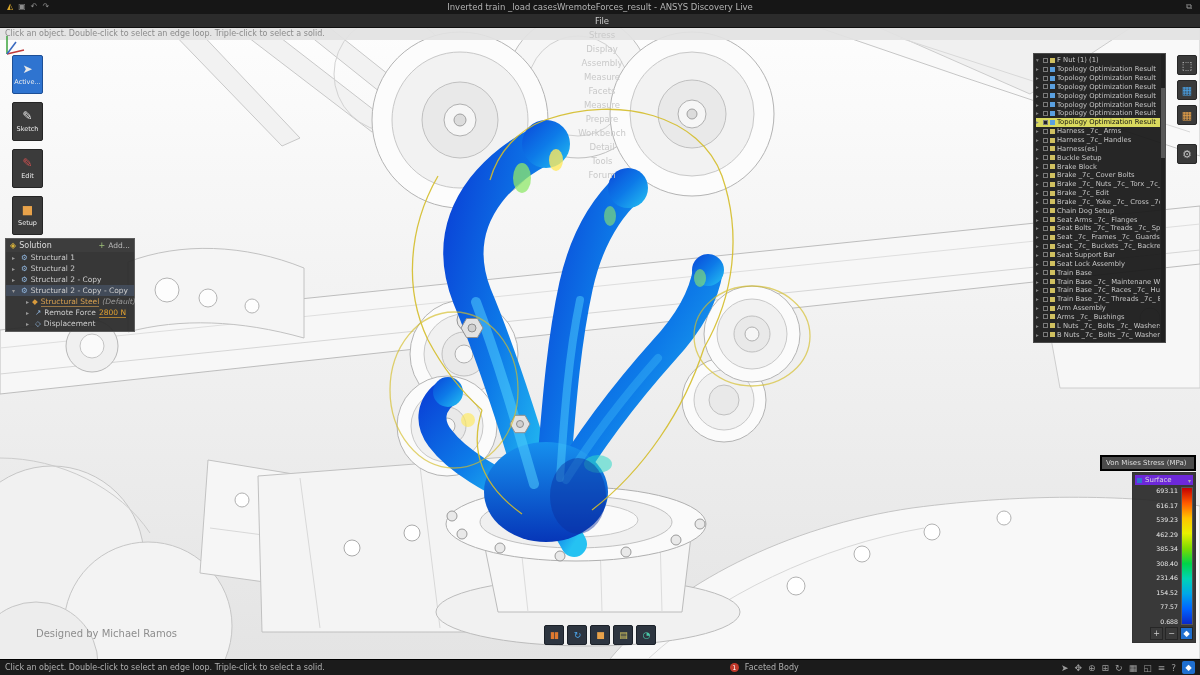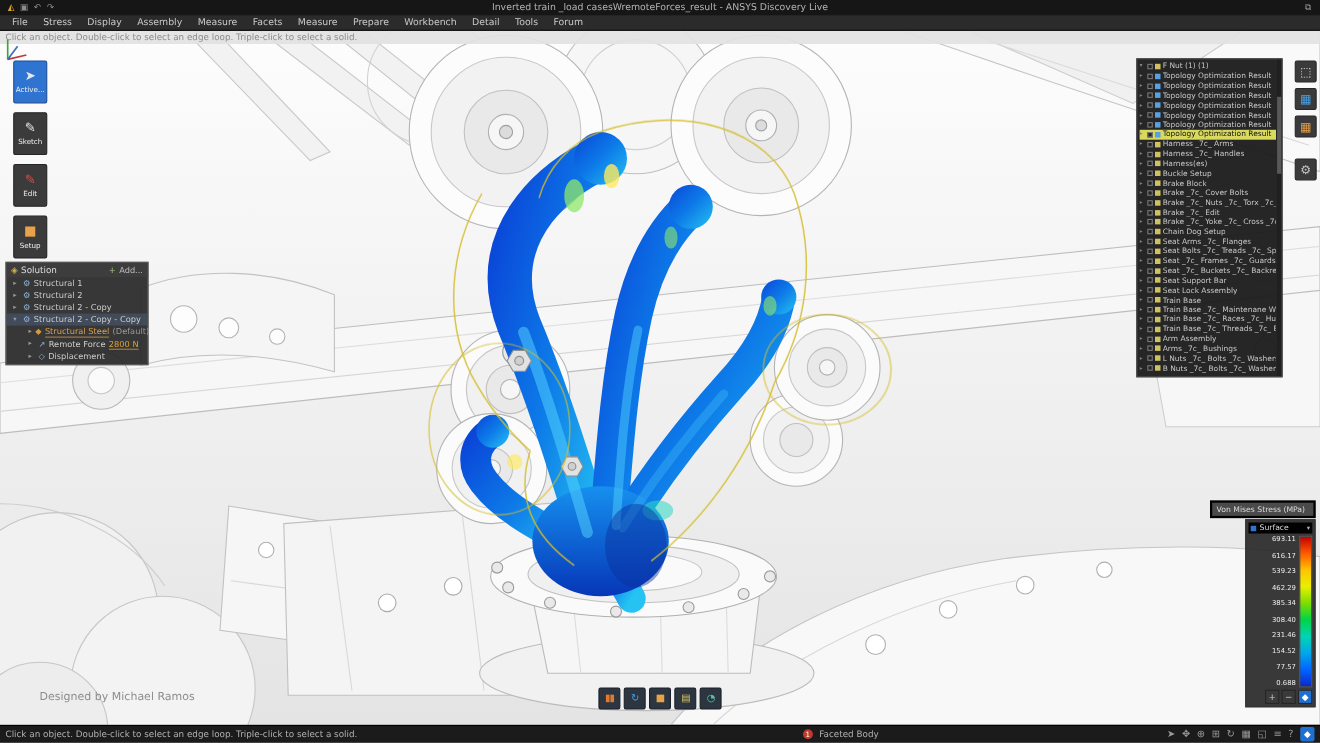--- a/index.html
+++ b/index.html
@@ -10,21 +10,21 @@
   .titlebar { position:absolute; top:0; left:0; width:1200px; height:14px; background:#161616;
     display:flex; align-items:center; z-index:50; }
   .qat { display:flex; gap:5px; padding:0 7px; color:#8d8d8d; font-size:8px; z-index:2; }
   .qat span { line-height:14px; }
   .qat .appg { color:#d8a62a; }
   .title-text { position:absolute; left:0; right:0; text-align:center; color:#b3b3b3; font-size:8.5px; line-height:14px; }
   .win-icons { margin-left:auto; display:flex; gap:6px; padding-right:8px; color:#9a9a9a; font-size:8px; z-index:2; }
 
   
   .menubar { position:absolute; top:14px; left:0; width:1200px; height:14px; background:#2b2b2b;
-    border-bottom:1px solid #101010; display:flex; align-items:center; padding-left:4px; z-index:50; }
+    border-bottom:1px solid #101010; display:flex; align-items:center; padding-left:4px; z-index:50;flex-direction:column; }
   .menu-item { color:#c9c9c9; font-size:8.5px; padding:0 7px; line-height:14px; }
 
   
   .viewport { position:absolute; top:28px; left:0; width:1200px; height:631px; background:#eee; }
   .viewport svg { position:absolute; top:0; left:0; }
   .hintbar { position:absolute; top:0; left:0; right:0; height:12px; background:rgba(226,226,226,0.92);
     color:#8b8b8b; font-size:8px; line-height:12px; padding-left:5px; z-index:5; }
 
   
   .toolpalette { position:absolute; left:12px; top:27px; display:flex; flex-direction:column; gap:8px; z-index:6; }
@@ -43,21 +43,21 @@
   .sp-header .spacer { flex:1; }
   .sp-header .addl { color:#bbb; font-size:7.5px; }
   .sp-header .plus { color:#9ec07a; font-size:8px; }
   .sp-row { display:flex; align-items:center; gap:3px; height:11px; padding:0 3px 0 6px;
     color:#cccccc; font-size:7.5px; white-space:nowrap; }
   .sp-row.child { padding-left:20px; }
   .sp-row.sel { background:rgba(80,100,130,0.45); }
   .sp-row .exp { color:#989898; font-size:6px; width:6px; }
   .sp-row .gicon { font-size:7.5px; color:#8fb4dc; }
   .sp-row .slabel.link { color:#d8a050; border-bottom:1px solid rgba(216,160,80,0.6); }
-  .sp-row .ssuffix { color:#9a9a9a; }
+  .sp-row .ssuffix { color:#9a9a9a;font-style:italic; }
   .sp-row .sval { color:#e0a030; border-bottom:1px solid rgba(224,160,48,0.7); }
 
   
   .model-tree { position:absolute; right:34px; top:25px; width:133px; height:290px;
     background:rgba(26,26,26,0.95); border:1px solid #4c4c4c; z-index:6; overflow:hidden; padding:2px 5px 2px 2px; }
   .mt-row { display:flex; align-items:center; gap:2px; height:8.85px; font-size:6.8px; color:#c6c6c6;
     white-space:nowrap; overflow:hidden; }
   .mt-row .exp { color:#828282; font-size:5.5px; width:5px; flex:none; }
   .mt-row .cb { width:5px; height:5px; border:1px solid #7a7a7a; background:#242424; flex:none; }
   .mt-row .micon { width:5px; height:5px; flex:none; }
@@ -71,21 +71,21 @@
   .rt-btn { width:20px; height:20px; background:#3a3a3a; border:1px solid #272727; border-radius:2px;
     display:flex; align-items:center; justify-content:center; font-size:11px; color:#cfcfcf; }
   .rt-btn:last-child { margin-top:14px; }
 
   
   .legend { position:absolute; right:4px; bottom:16px; width:96px; z-index:6; }
   .legend-header { background:#4a4a4a; border:2px solid #000000; color:#dddddd; font-size:7px;
     padding:2px 4px; white-space:nowrap; }
   .legend-body { width:64px; margin-left:auto; background:rgba(40,40,40,0.92); border:1px solid #333;
     margin-top:1px; padding:2px; }
-  .surface-row { display:flex; align-items:center; gap:3px; background:#000000; padding:1px 2px; color:#ddd; font-size:7px; }
+  .surface-row { display:flex; align-items:center; gap:3px; background:#6d28d9; padding:1px 2px; color:#ddd; font-size:7px; }
   .surface-row .sq { width:5px; height:5px; background:#2f74d0; }
   .surface-row .chev { margin-left:auto; color:#aaa; font-size:6px; }
   .scale { display:flex; margin-top:2px; }
   .scale-labels { flex:1; display:flex; flex-direction:column; justify-content:space-between;
     text-align:right; padding-right:3px; height:138px; color:#ececec; font-size:6.2px; }
   .scale-bar { width:12px; height:138px; border:1px solid #555; }
   .legend-footer { display:flex; gap:2px; margin-top:2px; justify-content:flex-end; }
   .lf-btn { width:13px; height:13px; background:#3a3a3a; border:1px solid #262626; color:#ccc;
     font-size:8px; display:flex; align-items:center; justify-content:center; }
   .lf-btn.blue { background:#1f6fd0; color:#fff; }

